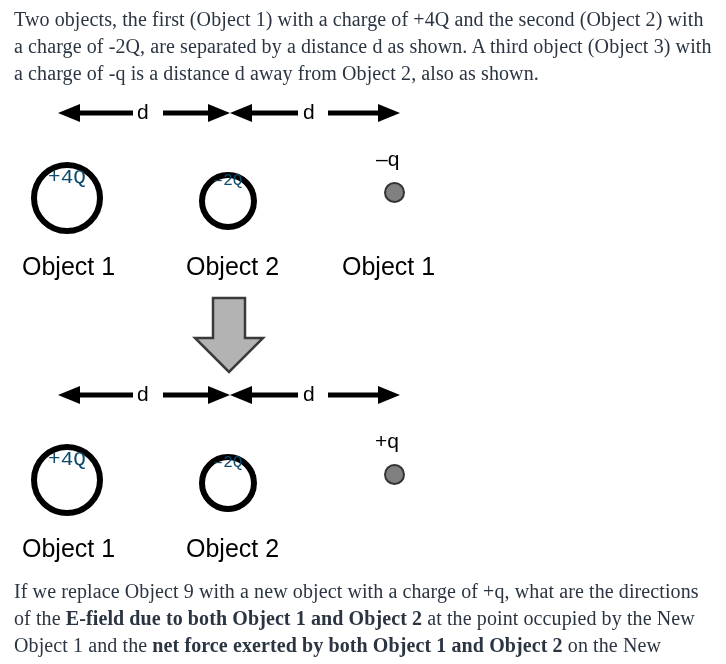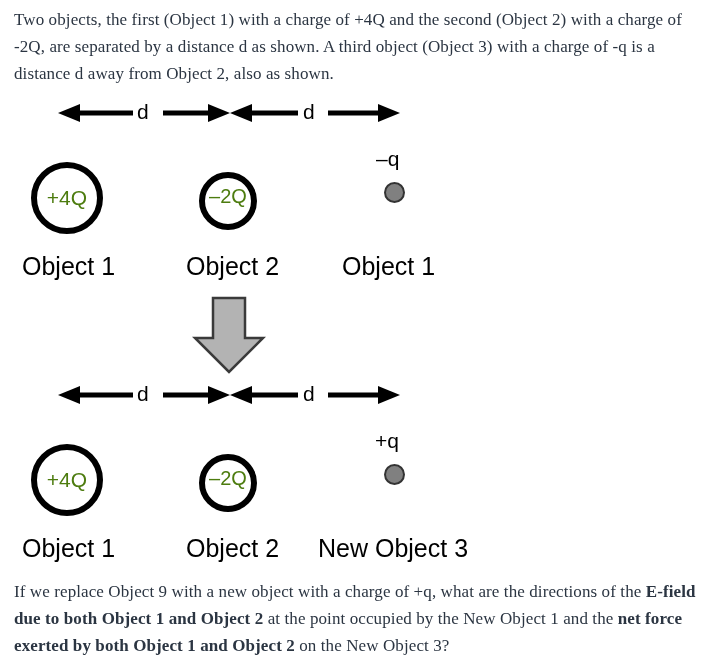--- a/index.html
+++ b/index.html
@@ -13,21 +13,21 @@
     position: relative;
     font-family: "Liberation Serif", serif;
     overflow: hidden;
   }
 
   
   .prose {
     position: absolute;
     color: #2b3542;
     font-family: "Liberation Serif", serif;
-    font-size: 17px;
+    font-size: 20px;
     line-height: 27px;
     letter-spacing: 0.1px;
   }
   #intro-text { left: 14px; top: 6px; width: 700px; }
   #question-text { left: 14px; top: 578px; width: 700px; }
   .prose b { font-weight: bold; }
 
   
   .panel {
     position: absolute;
@@ -47,34 +47,34 @@
   }
   .dim-svg { display: block; }
 
   
   .ring {
     position: absolute;
     box-sizing: border-box;
     border-radius: 50%;
     border: 6px solid #000000;
     background: #ffffff;
-    color: #4d7c0f;
-    font-family: Liberation Sans, sans-serif;
+    color: #0c4a6e;
+    font-family: Liberation Mono, monospace;
     display: flex;
-    align-items: center;
+    align-items: flex-start;
     justify-content: center;
     line-height: 1;
   }
   .ring-big {
     width: 72px; height: 72px;
     font-size: 21px;
   }
   .ring-small {
     width: 58px; height: 58px;
-    font-size: 20px;
+    font-size: 16px;
   }
   .ring-big .ring-label { transform: translateY(-1px); }
   .ring-small .ring-label { transform: translateY(-5px); }
 
   .dot {
     position: absolute;
     box-sizing: border-box;
     width: 21px; height: 21px;
     border-radius: 50%;
     background: #808080;
@@ -173,16 +173,15 @@
   </div>
   <span class="caption" style="left:22px; top:158px;">Object 1</span>
 
   <div class="ring ring-small" style="left:199px; top:76px;">
     <span class="ring-label">–2Q</span>
   </div>
   <span class="caption" style="left:186px; top:158px;">Object 2</span>
 
   <span class="dot-charge" style="left:375px; top:52px;">+q</span>
   <div class="dot" style="left:384px; top:86px;"></div>
-  <span class="caption" style="left:318px; top:158px;">New Object 3</span>
 </div>
 
 <div class="prose" id="question-text"><span>If we replace Object 9 with a new object with a charge of +q, what are the directions of the </span><b>E-field due to both Object 1 and Object 2</b><span> at the point occupied by the New Object 1 and the </span><b>net force exerted by both Object 1 and Object 2</b><span> on the New Object 3?</span></div>
 
 </body></html>

